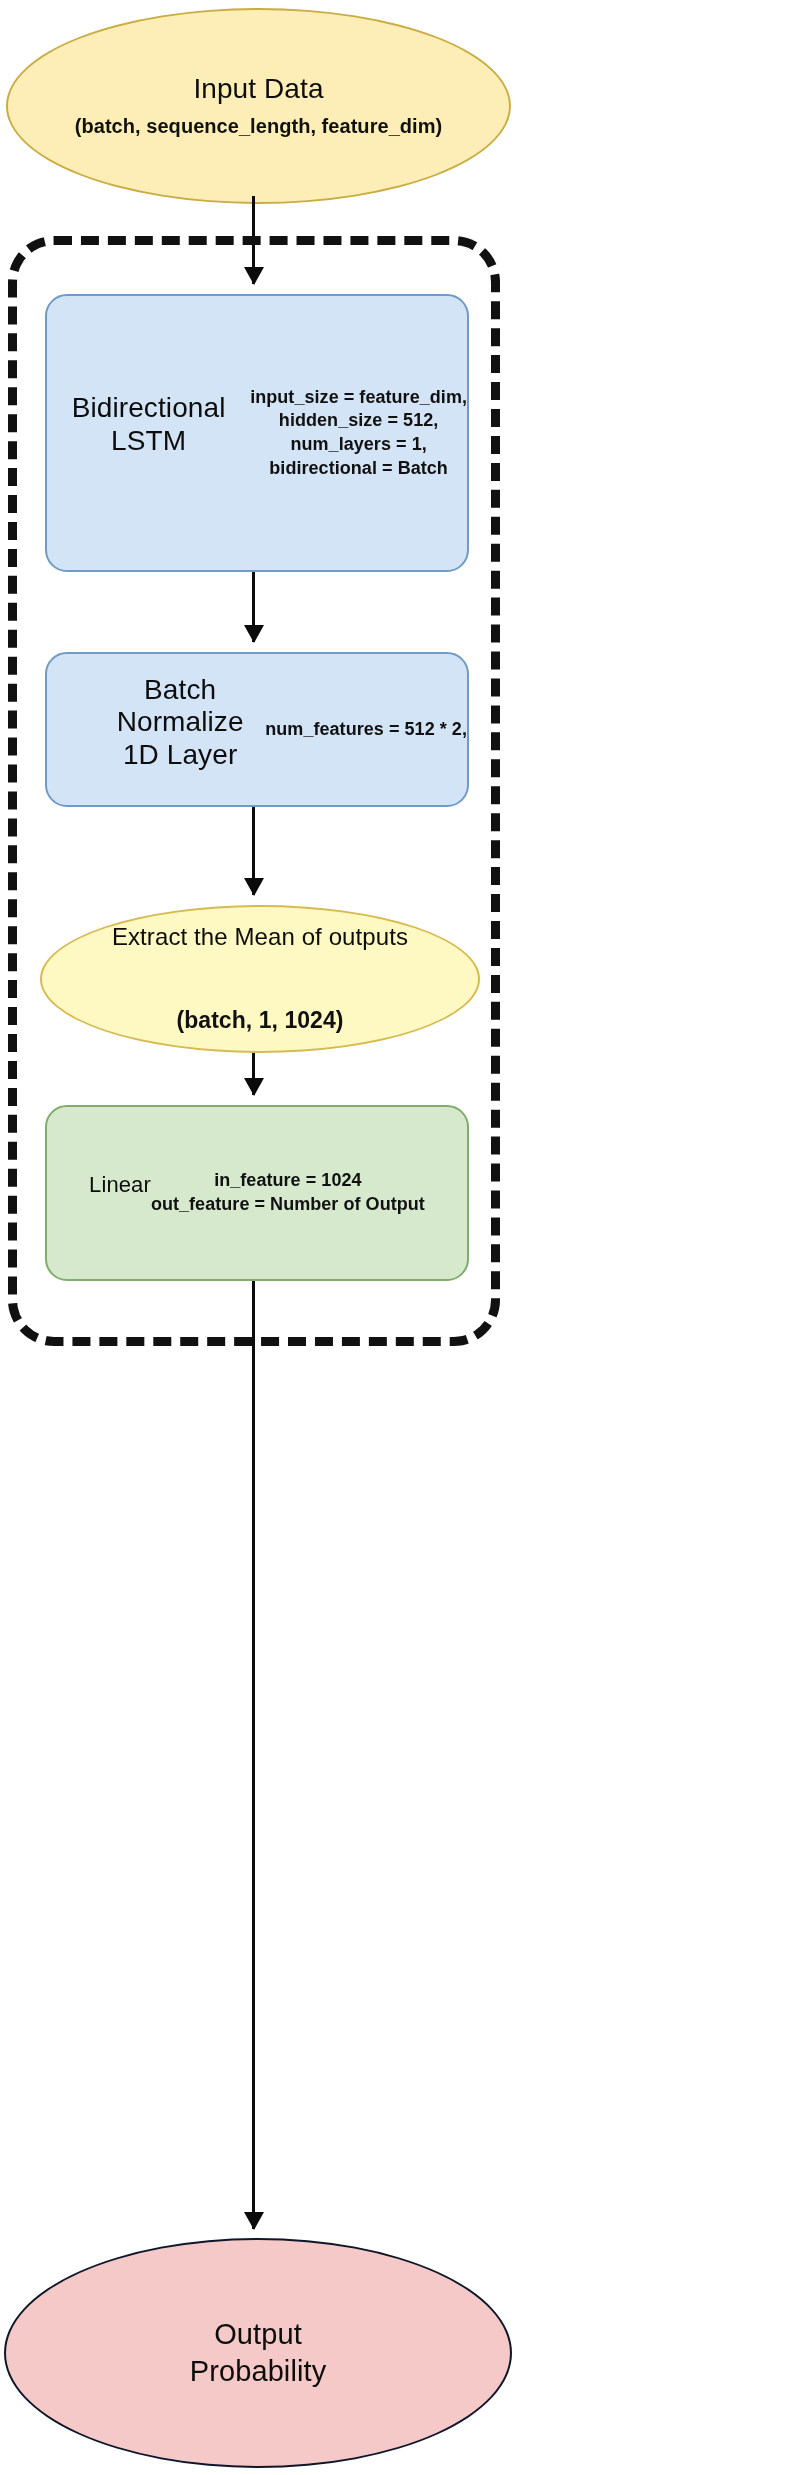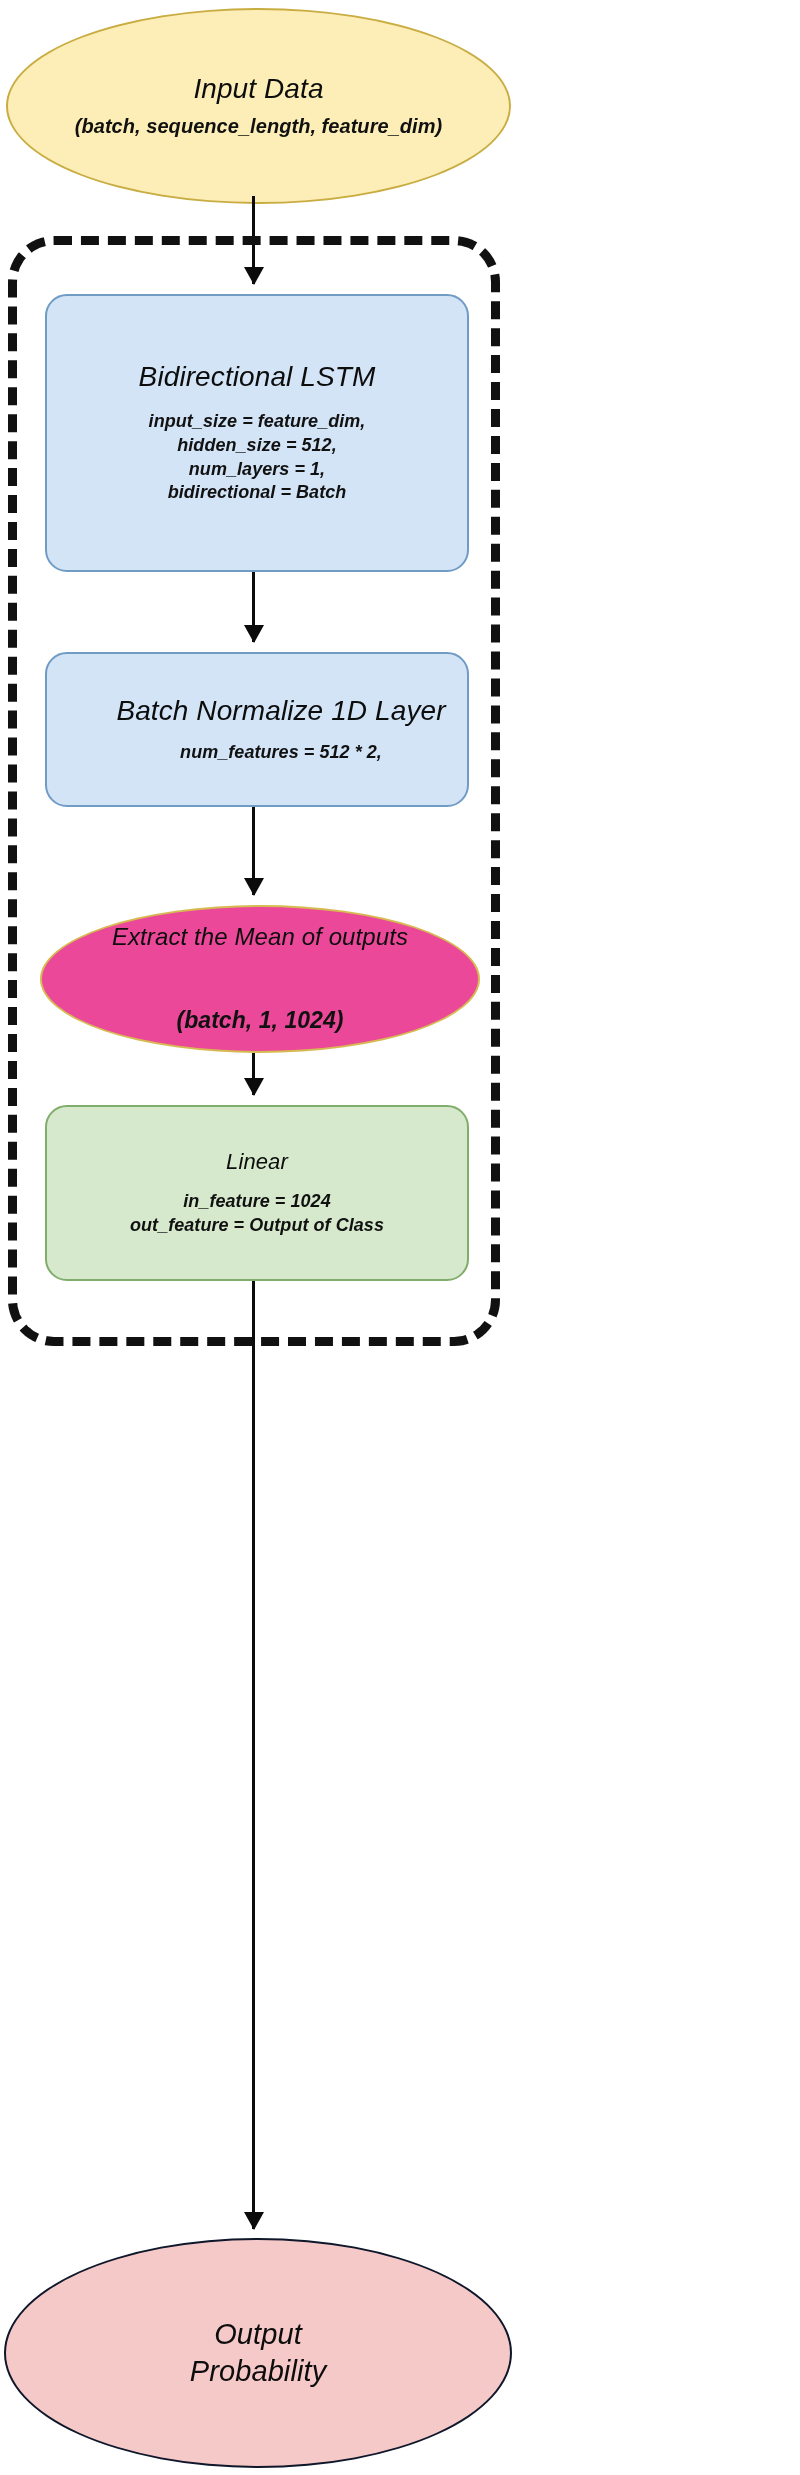--- a/index.html
+++ b/index.html
@@ -12,21 +12,20 @@
     height: 2475px;
     font-family: "Liberation Sans", sans-serif;
     overflow: hidden;
   }
 
   #canvas {
     position: relative;
     width: 680px;
     height: 2475px;
     background: #ffffff;
-    font-style: italic;
   }
 
   
   .node-title {
     font-size: 27px;
     font-weight: 400;
     color: #0d0d0d;
     line-height: 1.15;
     text-align: center;
     letter-spacing: 0.1px;
@@ -66,21 +65,21 @@
     font-size: 20px;
     font-weight: 700;
     margin-top: 8px;
   }
 
   #mean-ellipse {
     left: 40px;
     top: 905px;
     width: 440px;
     height: 148px;
-    background: #ec4899;
+    background: #fef9c3;
     border: 2px solid #d6bb52;
     gap: 36px;
   }
   #mean-ellipse .node-title { font-size: 24px; }
   #mean-ellipse .node-sub {
     font-size: 23px;
     font-weight: 700;
     margin-top: 18px;
     text-align: right;
   }
@@ -97,21 +96,21 @@
     font-size: 29px;
     line-height: 1.28;
   }
 
   
   .rbox {
     position: absolute;
     box-sizing: border-box;
     border-radius: 22px;
     display: flex;
-    flex-direction: column;
+    flex-direction: row;
     align-items: center;
     justify-content: center;
     text-align: center;
   }
 
   #lstm-box {
     left: 45px;
     top: 294px;
     width: 424px;
     height: 278px;
@@ -220,21 +219,21 @@
     <div class="node-title">Extract the Mean of outputs</div>
     <div class="node-sub">(batch, 1, 1024)</div>
   </div>
 
   <div class="arrow" id="arrow-mean-linear"></div>
 
   <div class="rbox" id="linear-box">
     <div class="node-title">Linear</div>
     <div class="node-sub">
       <span class="node-sub-line">in_feature = 1024</span>
-      <span class="node-sub-line">out_feature = Output of Class</span>
+      <span class="node-sub-line">out_feature = Number of Output</span>
     </div>
   </div>
 
   <div class="arrow" id="arrow-linear-out"></div>
 
   <div class="ellipse" id="output-ellipse">
     <div class="node-title">Output</div>
     <div class="node-title">Probability</div>
   </div>
 

